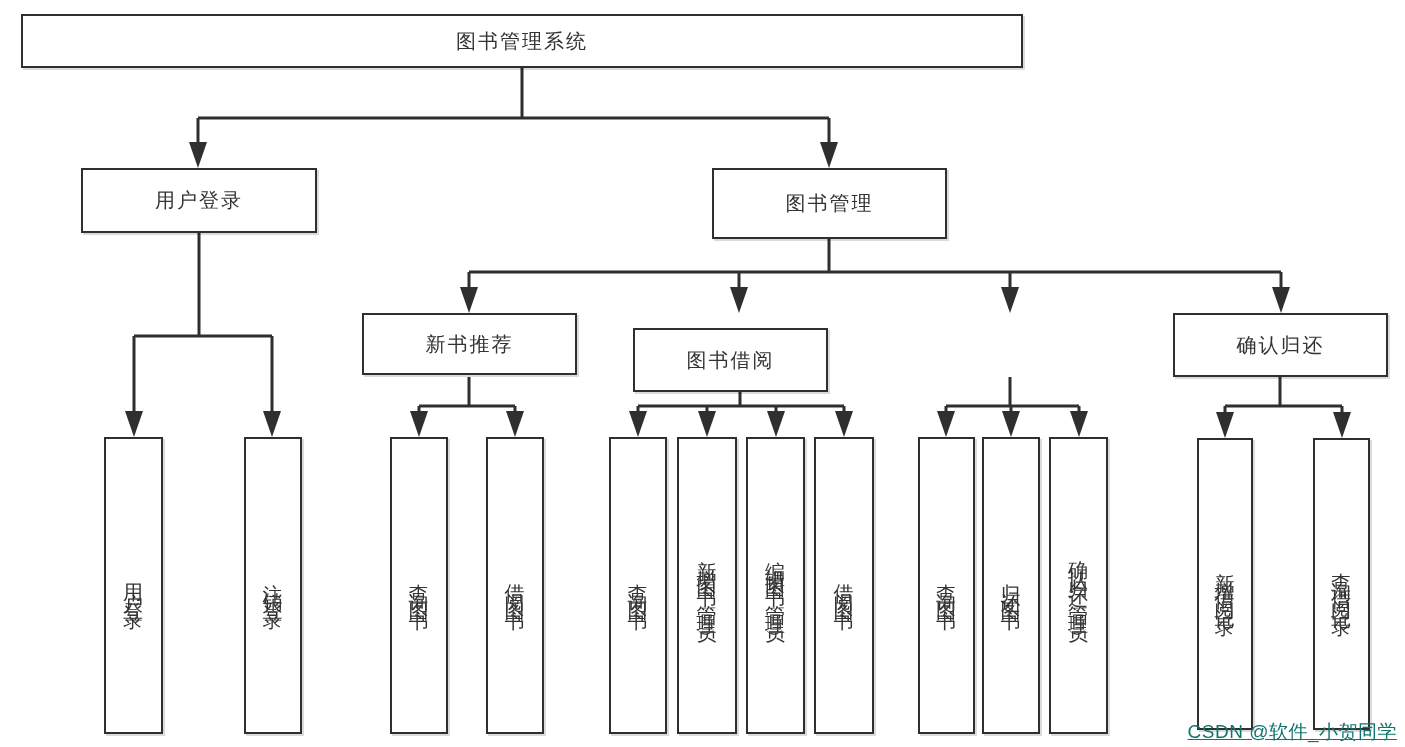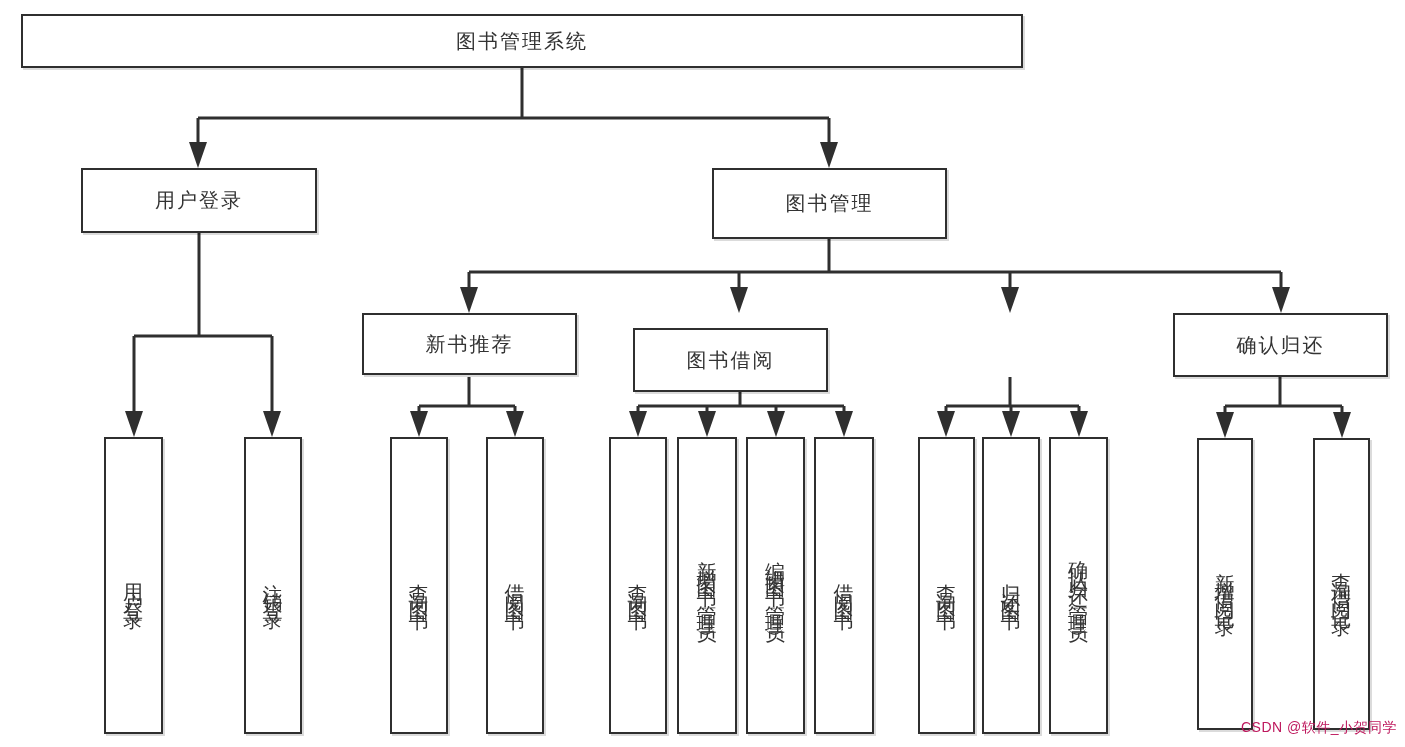--- a/index.html
+++ b/index.html
@@ -53,25 +53,26 @@
     font-size: 20px;
     letter-spacing: 9px;
     line-height: 1;
     color: #333333;
   }
   .watermark {
     position: absolute;
     left: 1185px;
     top: 719px;
     width: 212px;
-    font-size: 14px;
-    color: #be185d;
+    font-size: 19px;
+    color: #0f766e;
     letter-spacing: 0.5px;
     text-align: right;
     white-space: nowrap;
+    text-decoration: underline;
   }
 </style>
 </head>
 <body>
 
 <div id="canvas">
 
   <svg id="connectors" viewBox="0 0 1405 747" fill="none" stroke="#2f2f2f" stroke-width="3">
 
     <g>

